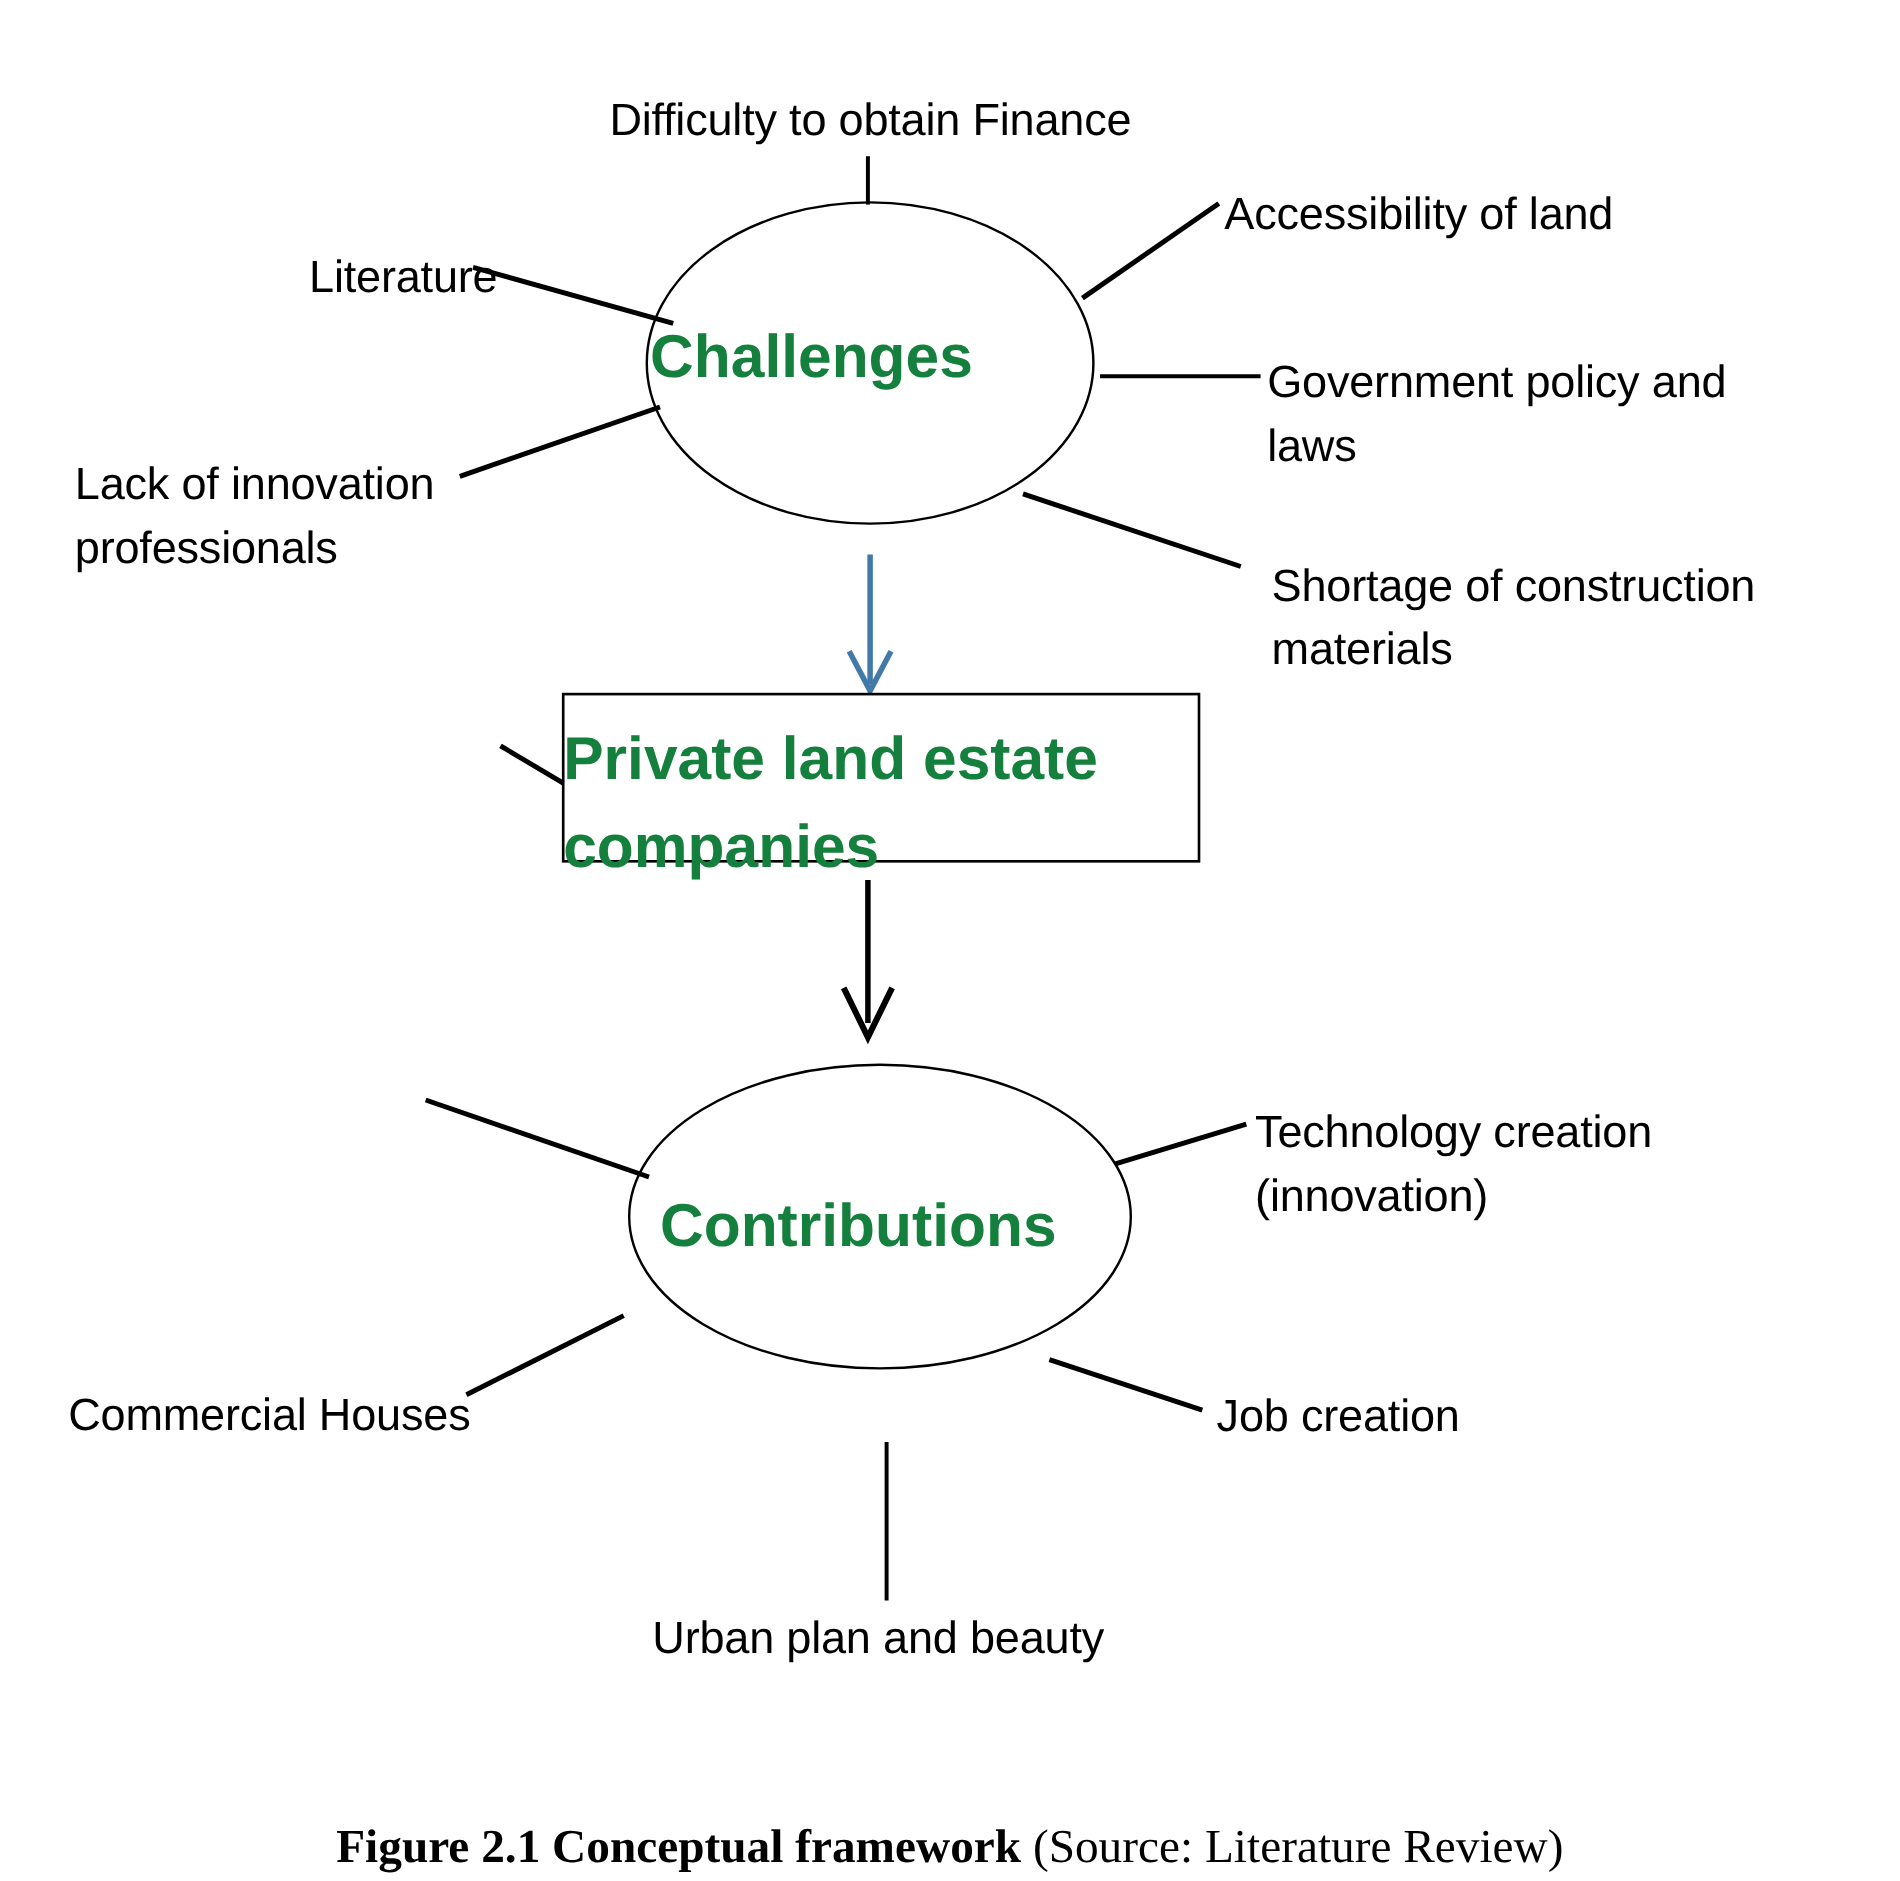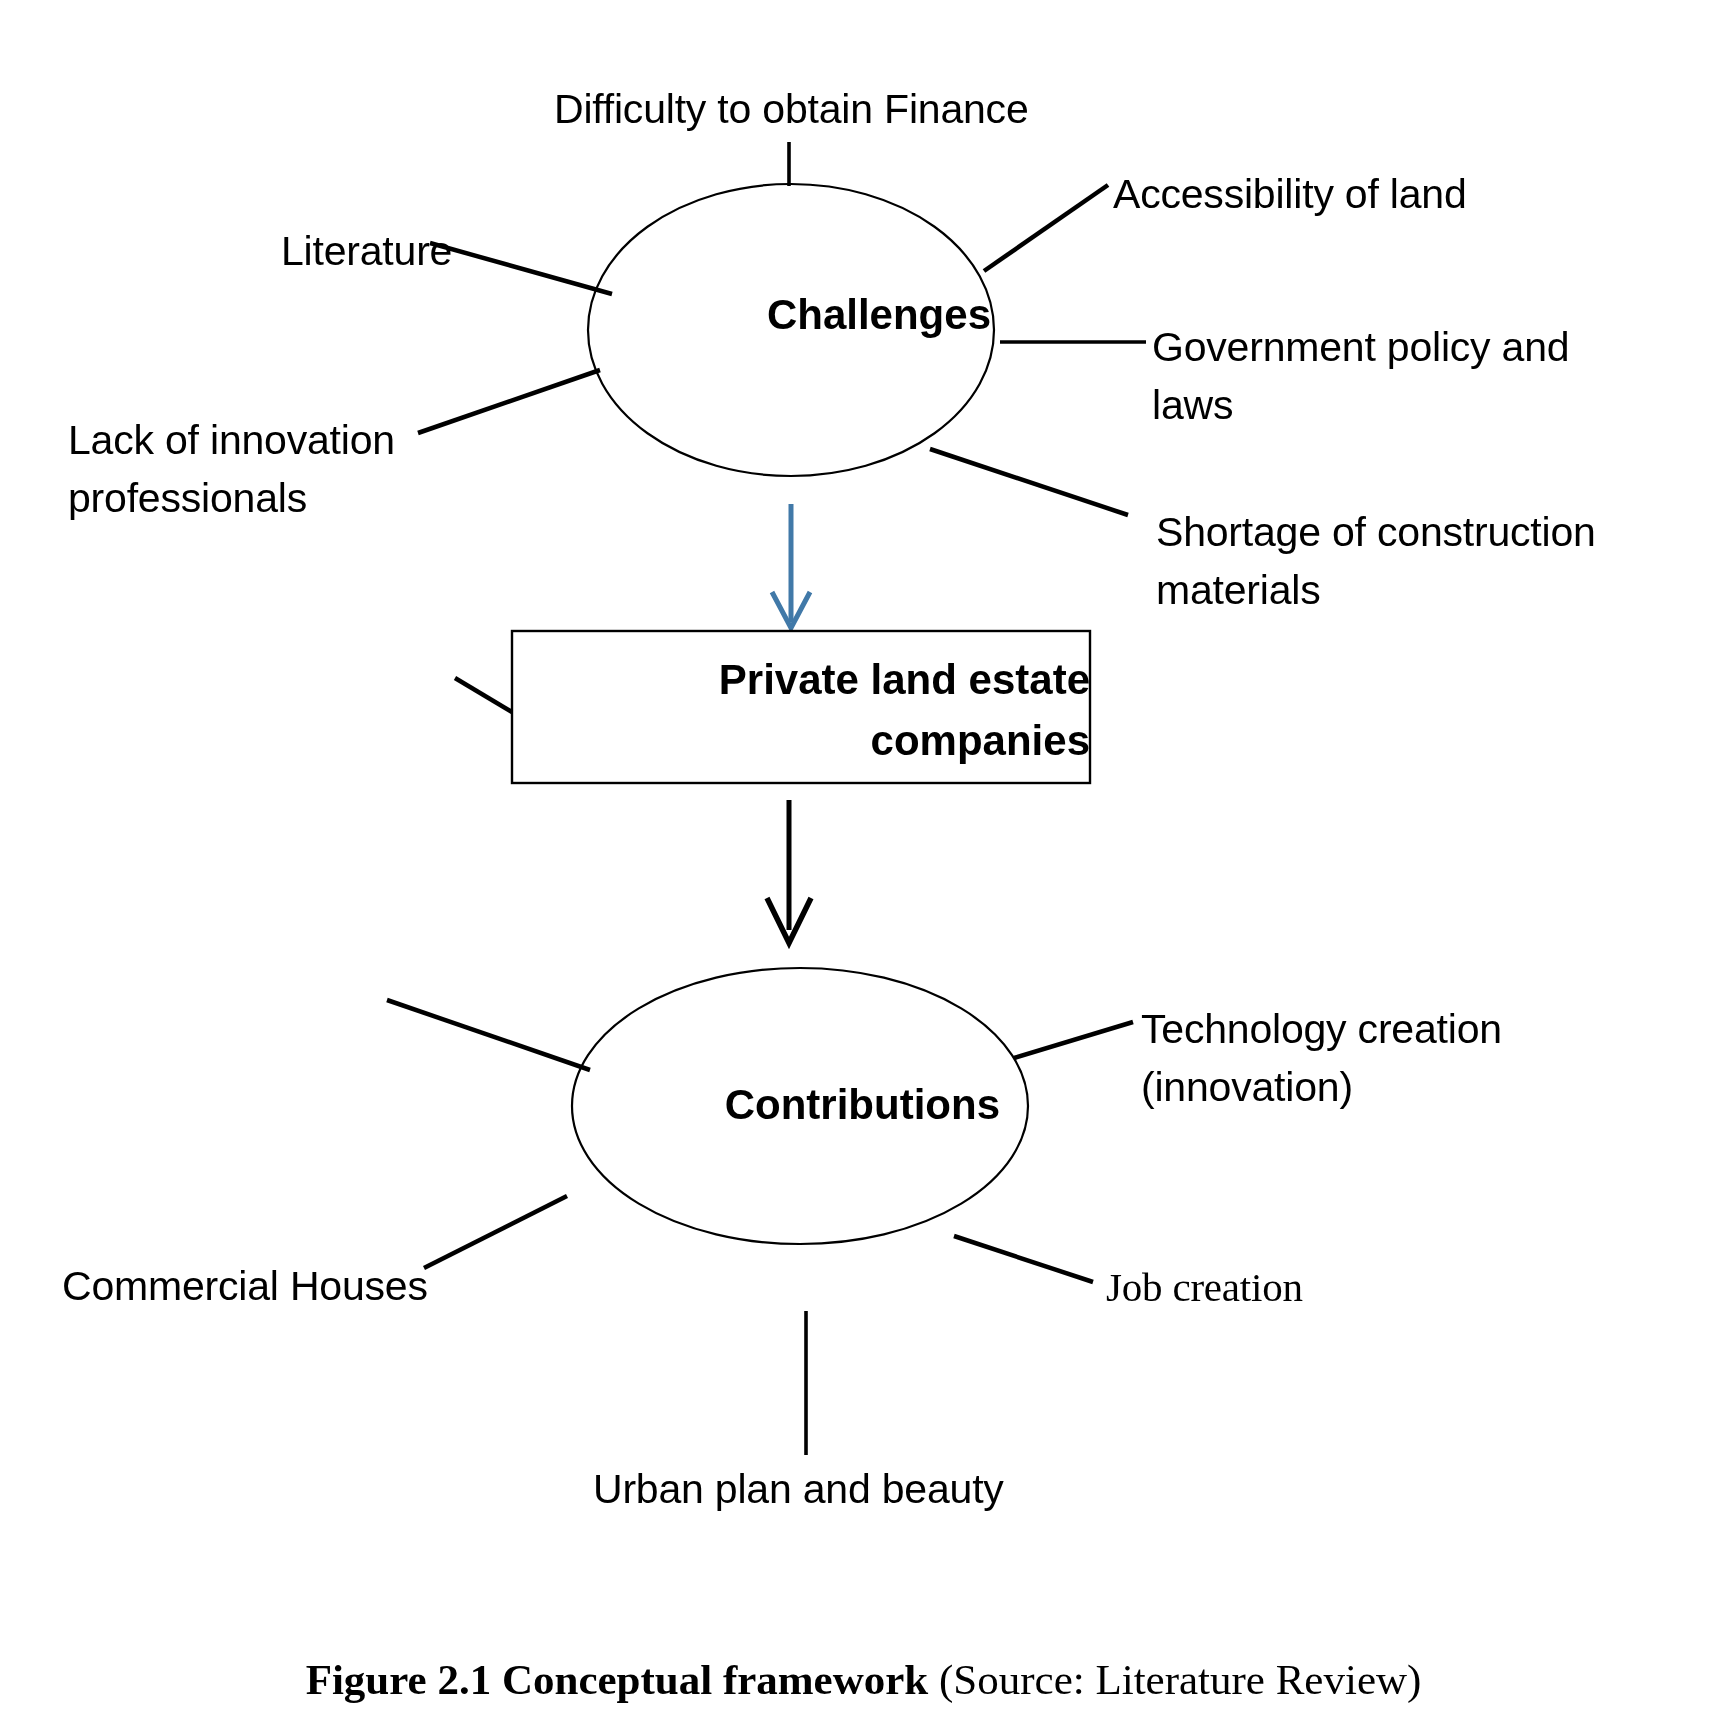--- a/index.html
+++ b/index.html
@@ -85,23 +85,23 @@
     line-height: 1.42;
     color: #000000;
     white-space: pre-line;
     letter-spacing: -0.2px;
   }
 
   .node-text {
     position: absolute;
     font-family: "Liberation Sans", sans-serif;
     font-weight: bold;
-    font-size: 42px;
-    color: #000000;
-    text-align: right;
+    font-size: 55px;
+    color: #15803d;
+    text-align: left;
     line-height: 1.45;
   }
 
   .caption {
     position: absolute;
     left: 0;
     top: 1655px;
     width: 1727px;
     text-align: center;
     font-family: "Liberation Serif", serif;
@@ -184,19 +184,19 @@
 
   <div class="label" style="left:68px; top:411px; width:360px;">Lack of innovation
 professionals</div>
 
 
   <div class="label" style="left:1141px; top:1000px; width:586px;">Technology creation
 (innovation)</div>
 
   <div class="label" style="left:62px; top:1257px;">Commercial Houses</div>
 
-  <div class="label" style="left:1106px; top:1258px;font-family:Liberation Serif, serif;">Job creation</div>
+  <div class="label" style="left:1106px; top:1258px;">Job creation</div>
 
   <div class="label" style="left:593px; top:1460px;">Urban plan and beauty</div>
 
   <div class="caption"><b>Figure 2.1 Conceptual framework</b><span class="cap-src"> (Source: Literature Review)</span></div>
 
 </div>
 
 </body></html>

